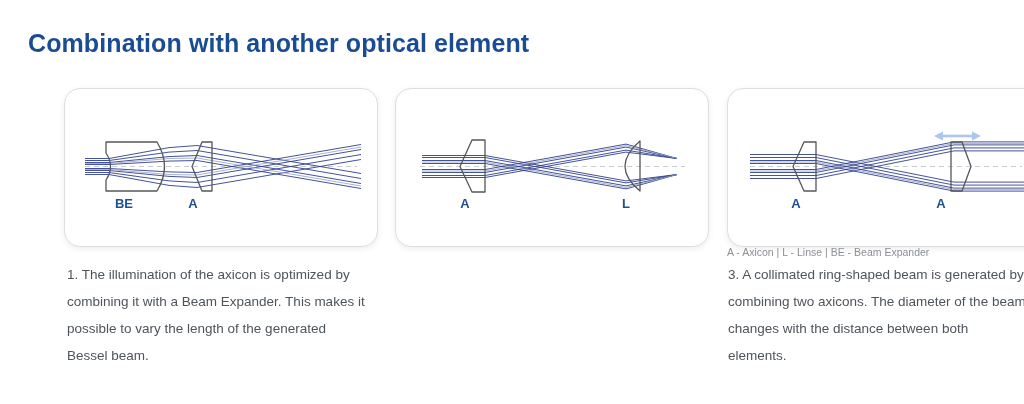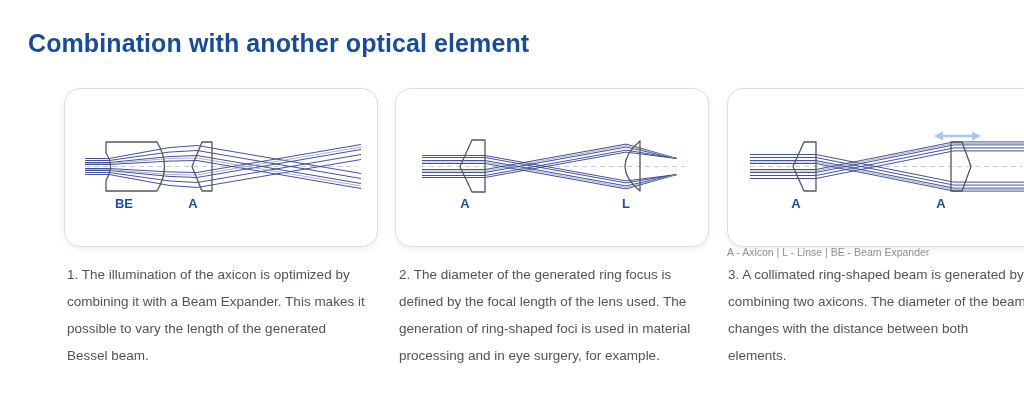--- a/index.html
+++ b/index.html
@@ -97,16 +97,15 @@
         <path d="M239,47 L230,42.5 L230,51.5 Z" fill="#abc8ec"></path>
       </g>
     </svg>
     <span class="el-label" style="left:68px">A</span>
     <span class="el-label" style="left:213px">A</span>
   </div>
 
   <div id="legend">A - Axicon | L - Linse | BE - Beam Expander</div>
 
   <p class="figure-caption" id="caption-1">1. The illumination of the axicon is optimized by combining it with a Beam Expander. This makes it possible to vary the length of the generated Bessel beam.</p>
-  <p class="figure-caption" id="caption-2">2. The diameter of the generated ring focus is defined by the focal length of the lens used. The generation of ring-shaped foci is used in material processing and in eye surgery, for example.</p>
   <p class="figure-caption" id="caption-3">3. A collimated ring-shaped beam is generated by combining two axicons. The diameter of the beam changes with the distance between both elements.</p>
 
 </div>
 
 </body></html>

